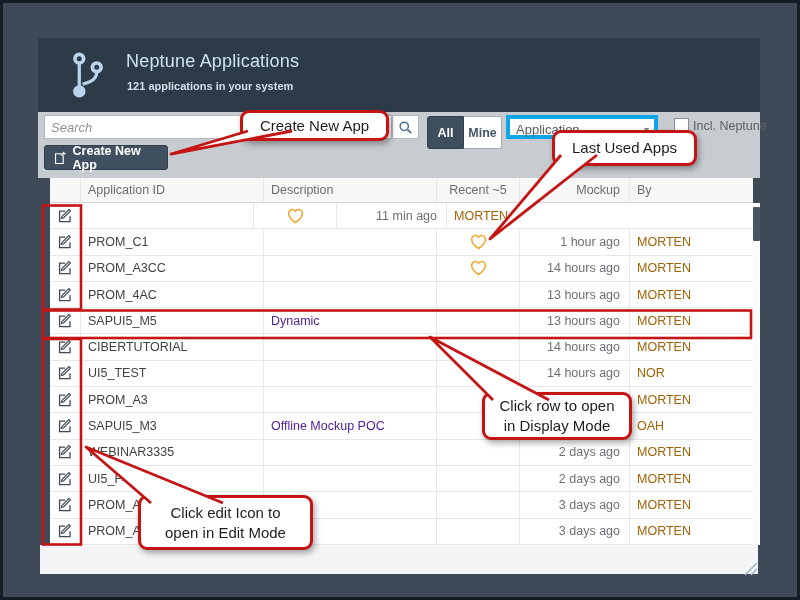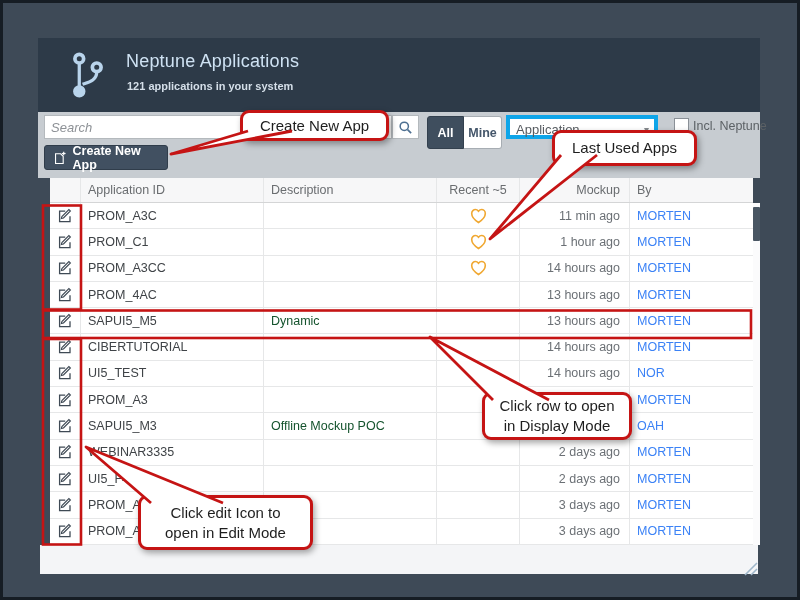--- a/index.html
+++ b/index.html
@@ -31,24 +31,24 @@
               border-radius:3px;box-sizing:border-box;color:#fff;font-size:12.5px;font-weight:bold;
               display:flex;align-items:center;gap:6px;padding:0 8px;}
   
   .table{position:absolute;left:12px;top:140px;width:703px;height:367px;background:#fff;font-size:12.5px;}
   .thead{display:flex;height:25px;background:#f7f7f8;color:#6a6d70;border-bottom:1px solid #d4d5d6;box-sizing:border-box;}
   .trow{display:flex;height:26.31px;background:#fff;border-bottom:1px solid #e6e7e8;box-sizing:border-box;}
   .c{box-sizing:border-box;border-right:1px solid #e6e7e8;display:flex;align-items:center;overflow:hidden;white-space:nowrap;}
   .c:last-child{border-right:none;}
   .c-edit{width:31px;justify-content:center;}
   .c-id{width:183px;padding-left:7px;color:#3f4347;}
-  .c-desc{width:173px;padding-left:7px;color:#14532d;}
+  .c-desc{width:173px;padding-left:7px;color:#4c1d95;}
   .c-recent{width:83px;justify-content:center;}
   .c-upd{width:110px;justify-content:flex-end;padding-right:9px;color:#6b7075;}
-  .c-by{width:123px;padding-left:7px;color:#3b82f6;}
+  .c-by{width:123px;padding-left:7px;color:#a16207;}
   .thead .c{color:#6a6d70;}
   .scroll-track{position:absolute;left:715px;top:165px;width:7px;height:342px;background:#fbfbfc;}
   .scroll-thumb{position:absolute;left:0;top:4px;width:7px;height:34px;background:#495663;border-radius:1px;}
   .footer{position:absolute;left:2px;top:507px;width:718px;height:29px;background:#f4f5f7;}
   
   .callout{position:absolute;background:#fff;border:3px solid #c51414;border-radius:9px;
            box-shadow:2px 3px 6px rgba(0,0,0,.35);color:#1e1e1e;font-size:15px;
            display:flex;flex-direction:column;align-items:center;justify-content:center;line-height:20px;z-index:4;}
   .overlay{position:absolute;left:0;top:0;width:800px;height:600px;pointer-events:none;}
   .ov-rects{z-index:3;}
@@ -109,21 +109,20 @@
         <div class="c c-by">By</div>
       </div>
       <div>
   <div class="trow">
     <div class="c c-edit">
       <svg width="16" height="16" viewBox="0 0 16 16">
         <path d="M13 8.3 V13.6 H2.6 V3.2 H8.2" fill="none" stroke="#3f4a55" stroke-width="1.3"></path>
         <path d="M6.4 10 L13.4 3 L11.9 1.5 L4.9 8.5 L4.4 10.5 Z" fill="none" stroke="#3f4a55" stroke-width="1.1"></path>
       </svg>
     </div>
-    <div class="c c-id">PROM_A3C</div>
     <div class="c c-desc"></div>
     <div class="c c-recent">
       <svg class="heart" width="17" height="16" viewBox="0 0 16 15">
         <path d="M8 13.6 C8 13.6 1.6 9.6 1.6 5.2 C1.6 2.9 3.4 1.4 5.1 1.4 C6.7 1.4 8 3 8 3 C8 3 9.3 1.4 10.9 1.4 C12.6 1.4 14.4 2.9 14.4 5.2 C14.4 9.6 8 13.6 8 13.6 Z" fill="none" stroke="#f0a832" stroke-width="1.5"></path>
       </svg>
     </div>
     <div class="c c-upd">11 min ago</div>
     <div class="c c-by">MORTEN</div>
   </div>
 

